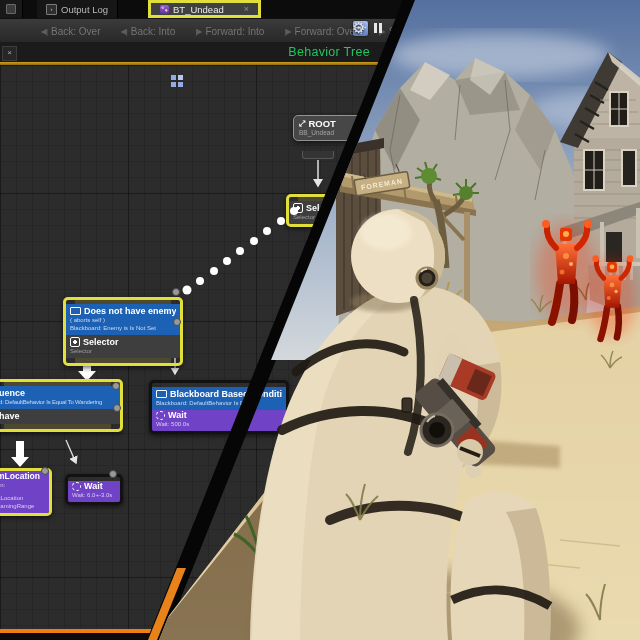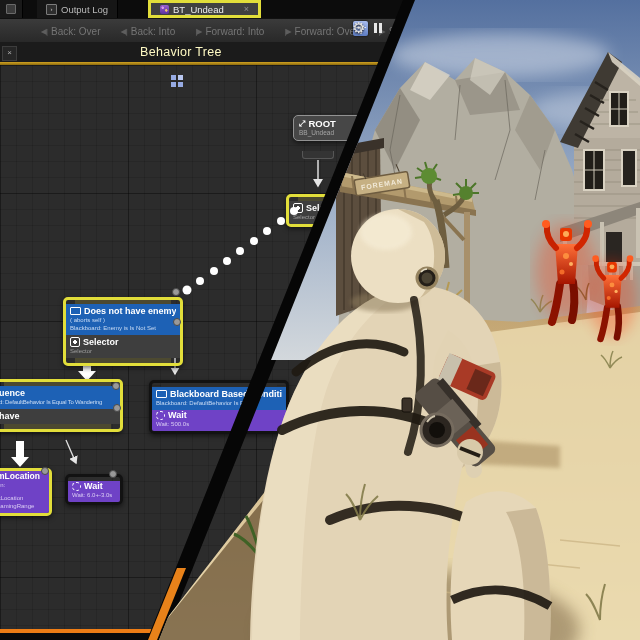--- a/index.html
+++ b/index.html
@@ -20,21 +20,21 @@
   .tbtn.lit{color:#c9c9c9;margin-top:44px;}
   .tb-icons{position:absolute;left:352px;top:19px;display:flex;align-items:center;gap:2px;z-index:2;}
   .ic-layout{width:15px;height:15px;border-radius:2px;background:linear-gradient(#a8bcee,#5d7cc2);position:relative;box-shadow:0 0 2px #000;}
   .ic-layout i{position:absolute;left:7px;top:2px;width:1.5px;height:11px;background:#e8eefc;}
   .ic-layout b{position:absolute;left:2px;top:6px;width:11px;height:1.5px;background:#e8eefc;}
   .ic-gear{font-size:15px;color:#e2e2e2;margin-right:-14px;position:relative;z-index:3;text-shadow:0 1px 2px #000;}
   .ic-pause{display:flex;gap:2px;margin-left:4px;}
   .ic-pause i{width:3px;height:10px;background:#e8e8e8;}
   .panelhead{position:absolute;left:0;top:42px;width:100%;height:20px;background:#1b1b1b;z-index:1;}
   .chipx{position:absolute;left:2px;top:46px;width:13px;height:13px;background:#262626;border:1px solid #3d3d3d;color:#aeaeae;font-size:8px;line-height:12px;text-align:center;z-index:2;}
-  .bt-label{position:absolute;left:140px;top:45px;width:238px;text-align:left;font-size:12.5px;color:#fef9c3;letter-spacing:.3px;z-index:2;}
+  .bt-label{position:absolute;left:132px;top:45px;width:238px;text-align:right;font-size:12.5px;color:#22c55e;letter-spacing:.3px;z-index:2;}
   .goldline{position:absolute;left:0;top:62px;width:100%;height:3px;background:linear-gradient(#d2a322,#8a690e);z-index:1;}
   .graph{position:absolute;left:0;top:65px;width:100%;height:564px;background-color:#2c2c2c;
     background-image:
       linear-gradient(to right, rgba(0,0,0,.30) 1px, transparent 1px),
       linear-gradient(to bottom, rgba(0,0,0,.30) 1px, transparent 1px),
       linear-gradient(to right, rgba(0,0,0,.12) 1px, transparent 1px),
       linear-gradient(to bottom, rgba(0,0,0,.12) 1px, transparent 1px);
     background-size:128px 128px,128px 128px,16px 16px,16px 16px;z-index:0;}
   .origin-ic{position:absolute;left:171px;top:75px;width:13px;height:13px;display:grid;grid-template-columns:5px 5px;grid-template-rows:5px 5px;gap:2px;z-index:1;}
   .origin-ic i{background:#97abe3;}

